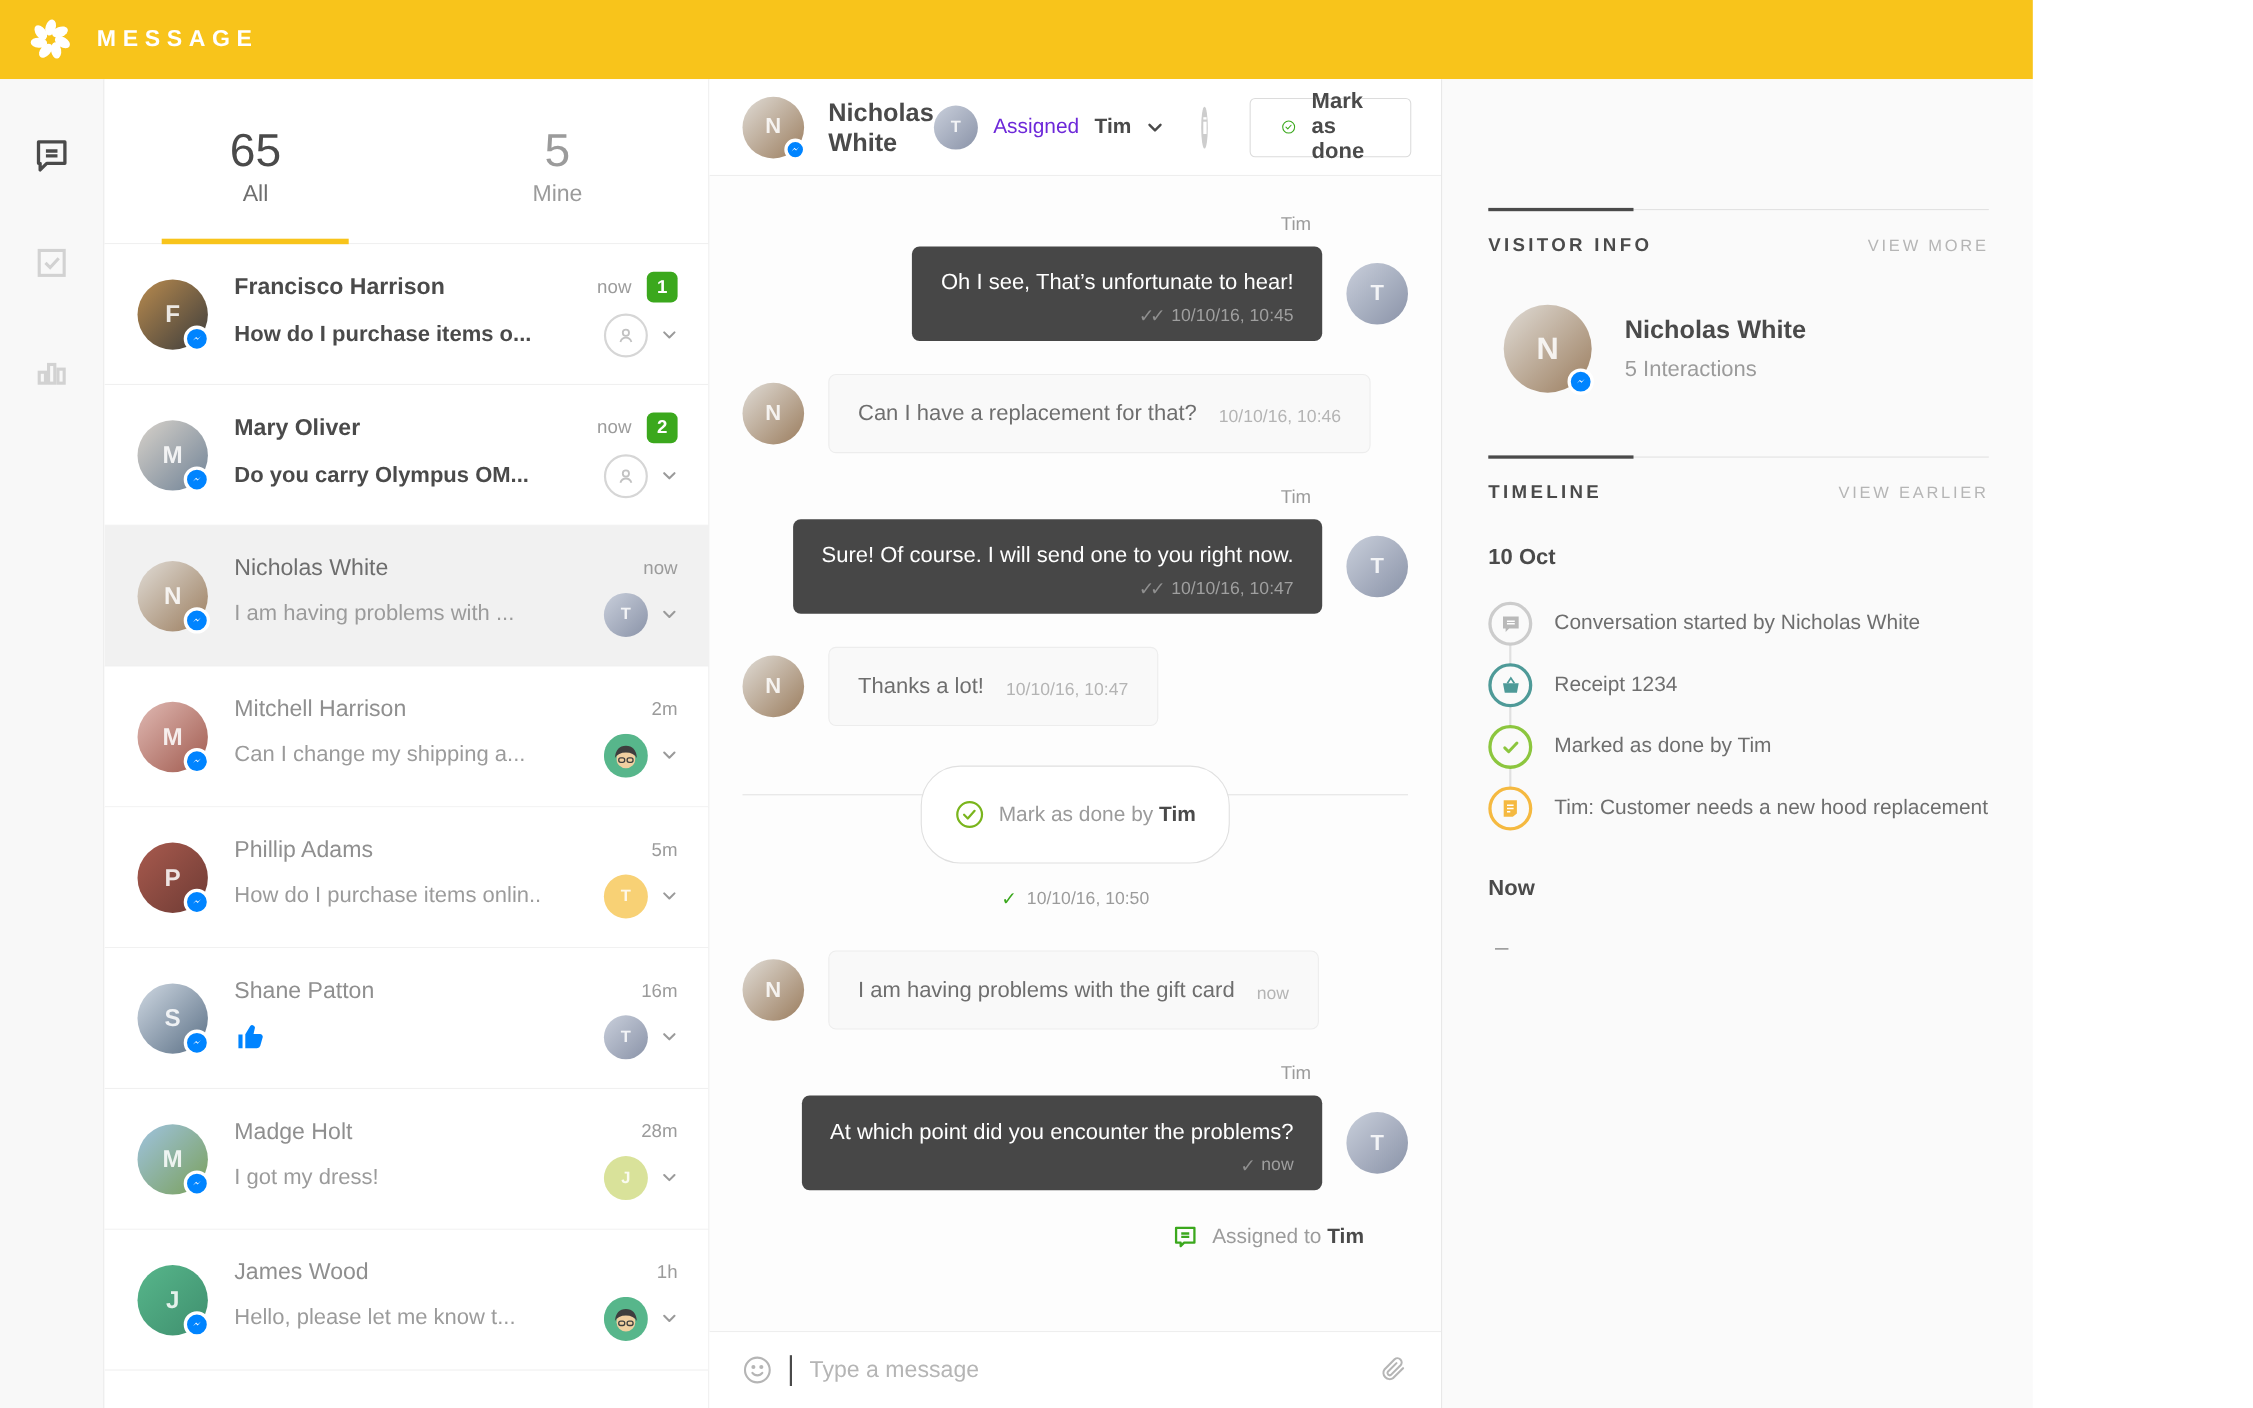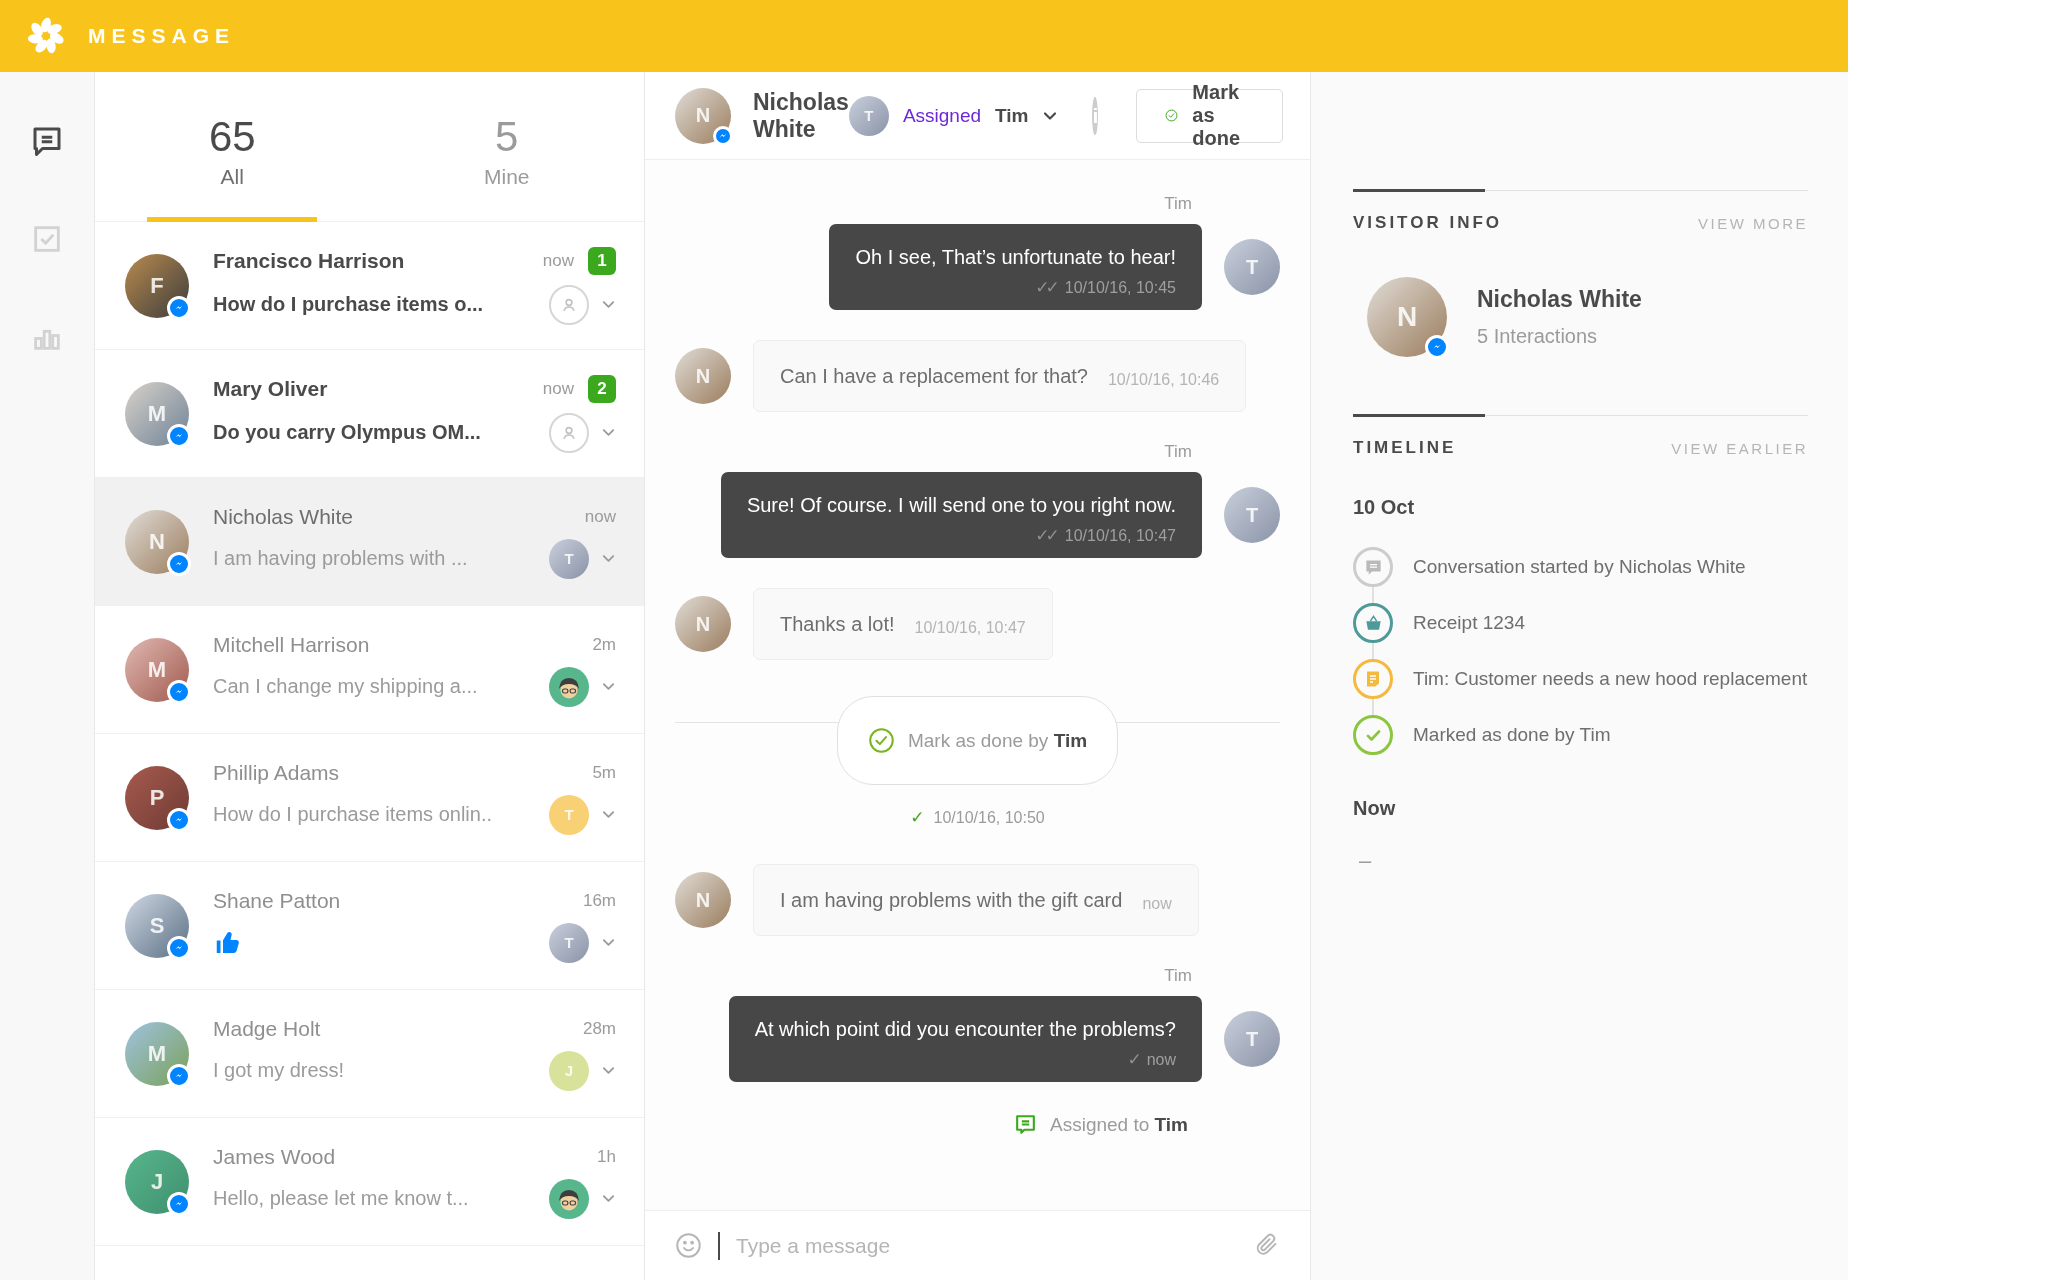--- a/index.html
+++ b/index.html
@@ -79,21 +79,21 @@
   .bubble-light .t { color:#b4b4b4; font-size:16px; margin-left:20px; white-space:nowrap; }
 
   .event-divider { position:relative; display:flex; flex-direction:column; align-items:center; padding:6px 0; }
   .event-divider .hline { position:absolute; top:32px; left:0; right:0; height:1px; background:#e4e4e4; }
   .event-pill { position:relative; background:#fff; border:1px solid #e0e0e0; border-radius:36px; padding:30px 30px; display:flex; align-items:center; gap:13px; z-index:1; }
   .event-pill .etxt { font-size:19px; color:#9b9b9b; }
   .event-pill .etxt b { color:#4a4a4a; font-weight:bold; }
   .event-time { margin-top:22px; display:flex; align-items:center; gap:9px; font-size:16px; color:#9b9b9b; }
   .event-time .gcheck { color:#3BA81D; font-size:17px; }
 
-  .msg-note { align-self:flex-end; display:flex; align-items:center; gap:12px; margin-right:92px; }
+  .msg-note { align-self:flex-end; display:flex; align-items:center; gap:12px; margin-right:40px; }
   .msg-note .ntxt { font-size:19px; color:#9b9b9b; }
   .msg-note .ntxt b { color:#4a4a4a; font-weight:bold; }
 
   .composer { height:70px; background:#fff; border-top:1px solid #eee; display:flex; align-items:center; padding:5px 30px; flex:0 0 auto; gap:16px; }
   .caret { width:2px; height:28px; background:#4a4a4a; }
   .composer input { flex:1; border:none; outline:none; font-size:21px; color:#4a4a4a; font-family:"Liberation Sans", sans-serif; background:transparent; }
   .composer input::placeholder { color:#b5b5b5; }
 
   
   .panel { width:538px; background:#fafafa; border-left:1px solid #e8e8e8; padding:118px 40px 0 42px; }
@@ -616,34 +616,34 @@
           <div class="tl-item">
     <span class="tl-ico" style="border-color:#4E9A98">
               <svg width="19" height="19" viewBox="0 0 24 24" fill="#4E9A98">
                 <path d="M3 9h18l-2 11H5z"></path>
                 <path d="M8 9l4-6 4 6" fill="none" stroke="#4E9A98" stroke-width="2"></path>
               </svg>
             </span>
     <span class="tl-text">Receipt 1234</span>
   </div>
           <div class="tl-item">
+    <span class="tl-ico" style="border-color:#8CC63E">
+              <svg width="19" height="19" viewBox="0 0 24 24" fill="none" stroke="#8CC63E" stroke-width="3.4">
+                <path d="M5 12.5l4.5 4.5L19 7" stroke-linecap="round" stroke-linejoin="round"></path>
+              </svg>
+            </span>
+    <span class="tl-text">Marked as done by Tim</span>
+  </div>
+          <div class="tl-item">
     <span class="tl-ico" style="border-color:#F5B940">
               <svg width="18" height="18" viewBox="0 0 24 24" fill="#F5B940">
                 <path d="M4 2h16v16l-5 4H4z"></path>
                 <path d="M8 8h8M8 12h8M8 16h4" stroke="#fff" stroke-width="1.7"></path>
               </svg>
             </span>
     <span class="tl-text">Tim: Customer needs a new hood replacement</span>
   </div>
-          <div class="tl-item">
-    <span class="tl-ico" style="border-color:#8CC63E">
-              <svg width="19" height="19" viewBox="0 0 24 24" fill="none" stroke="#8CC63E" stroke-width="3.4">
-                <path d="M5 12.5l4.5 4.5L19 7" stroke-linecap="round" stroke-linejoin="round"></path>
-              </svg>
-            </span>
-    <span class="tl-text">Marked as done by Tim</span>
-  </div>
         </div>
       <div class="tl-now">Now</div>
       <div class="tl-dash">–</div>
     </div>
   </div>
 </div>
 
 </body></html>

